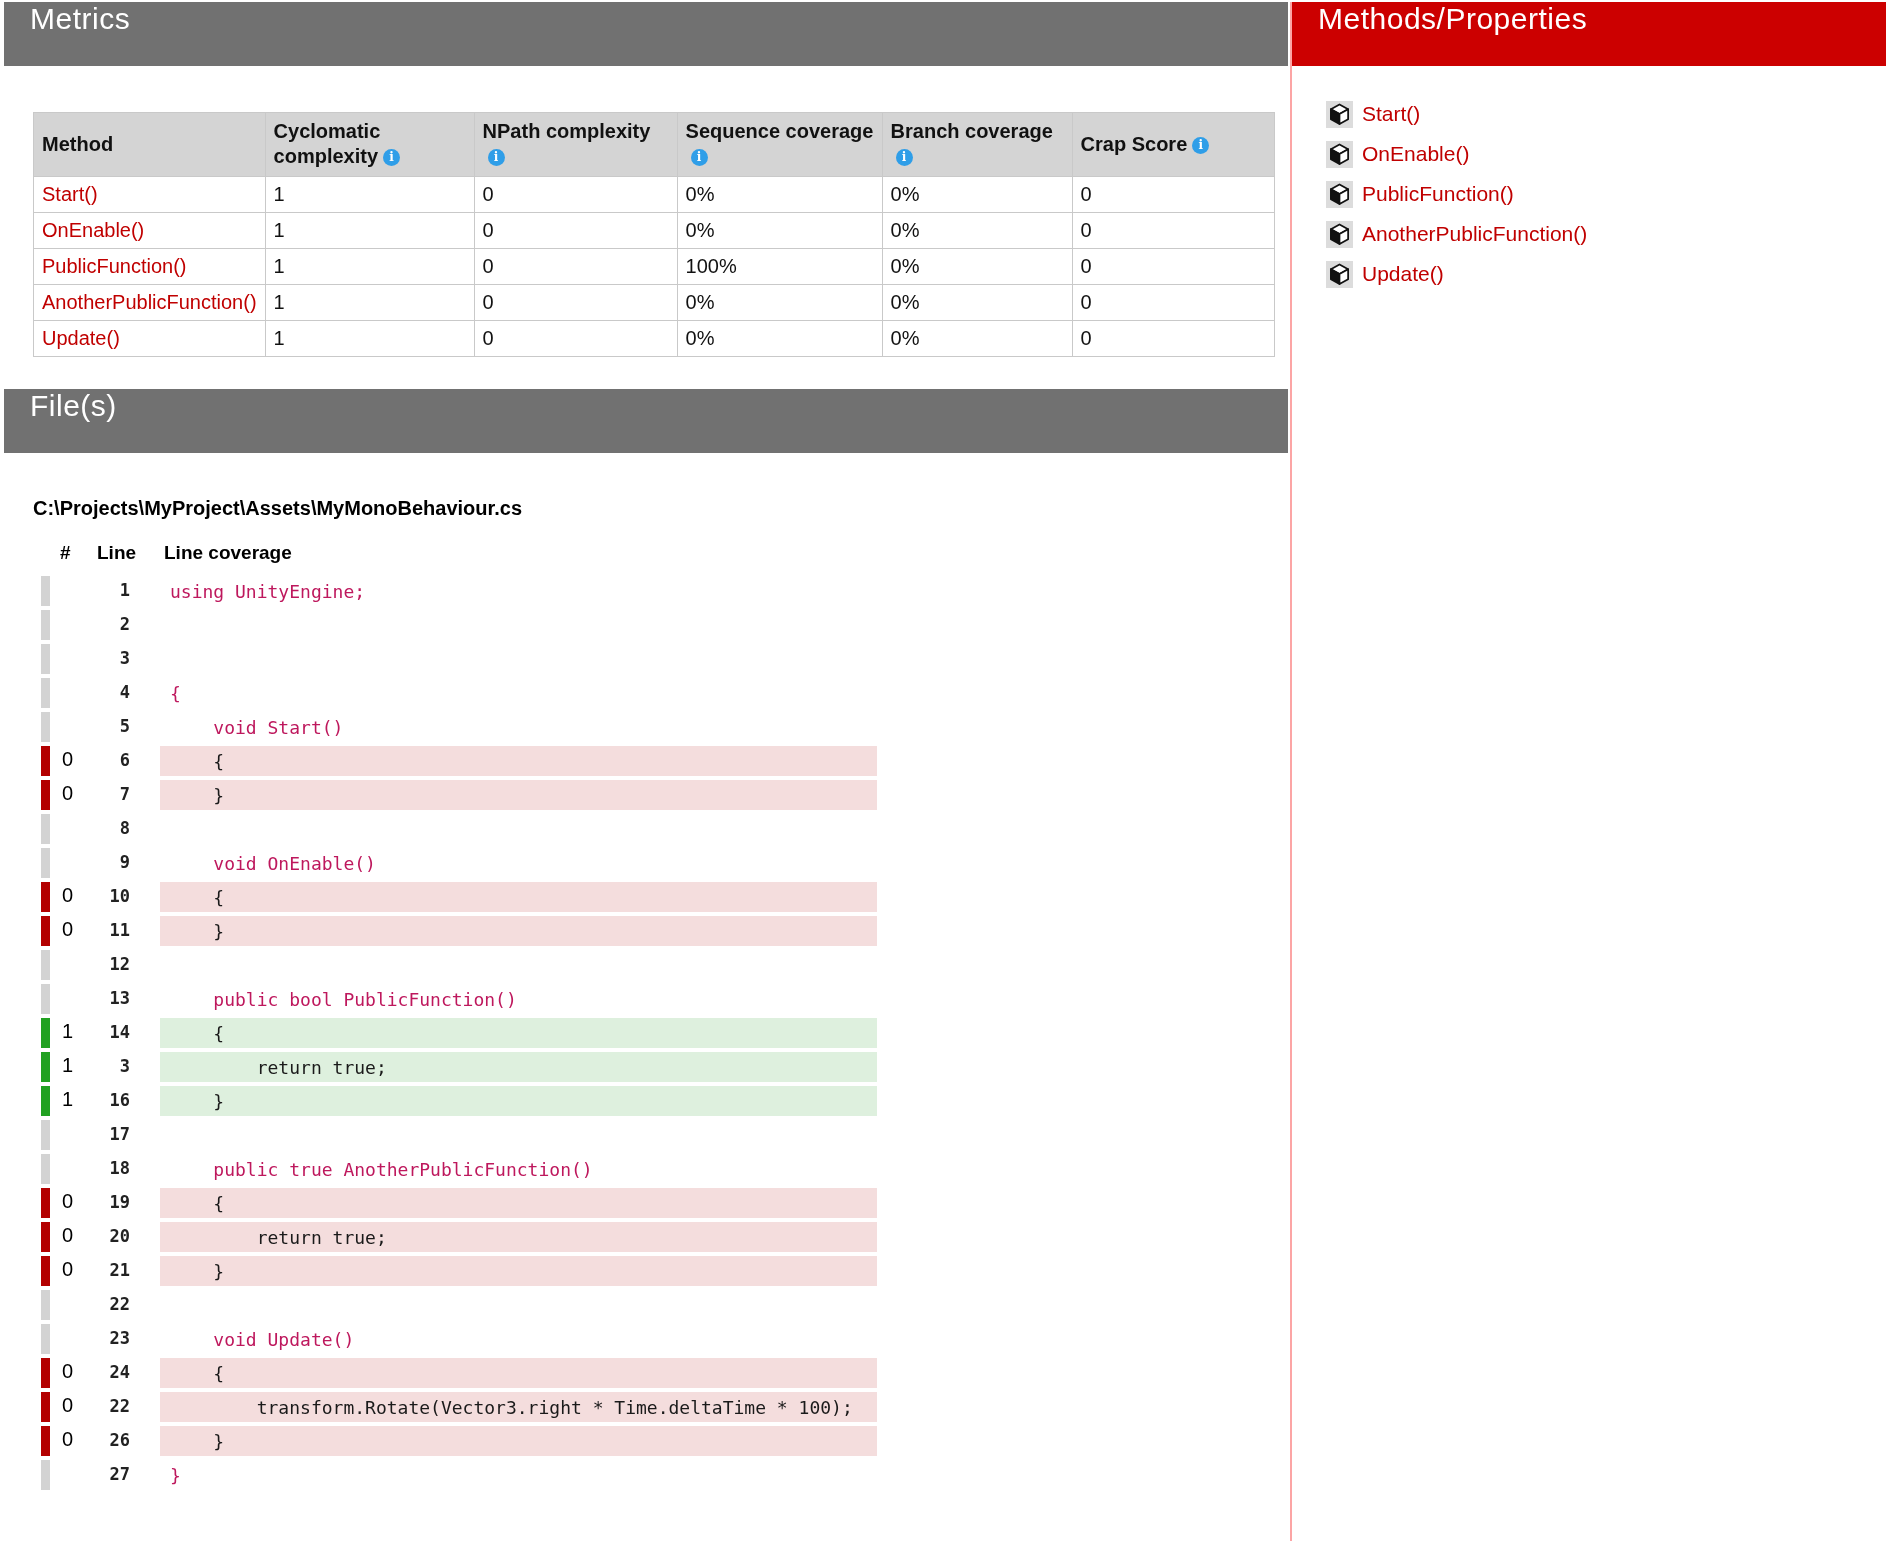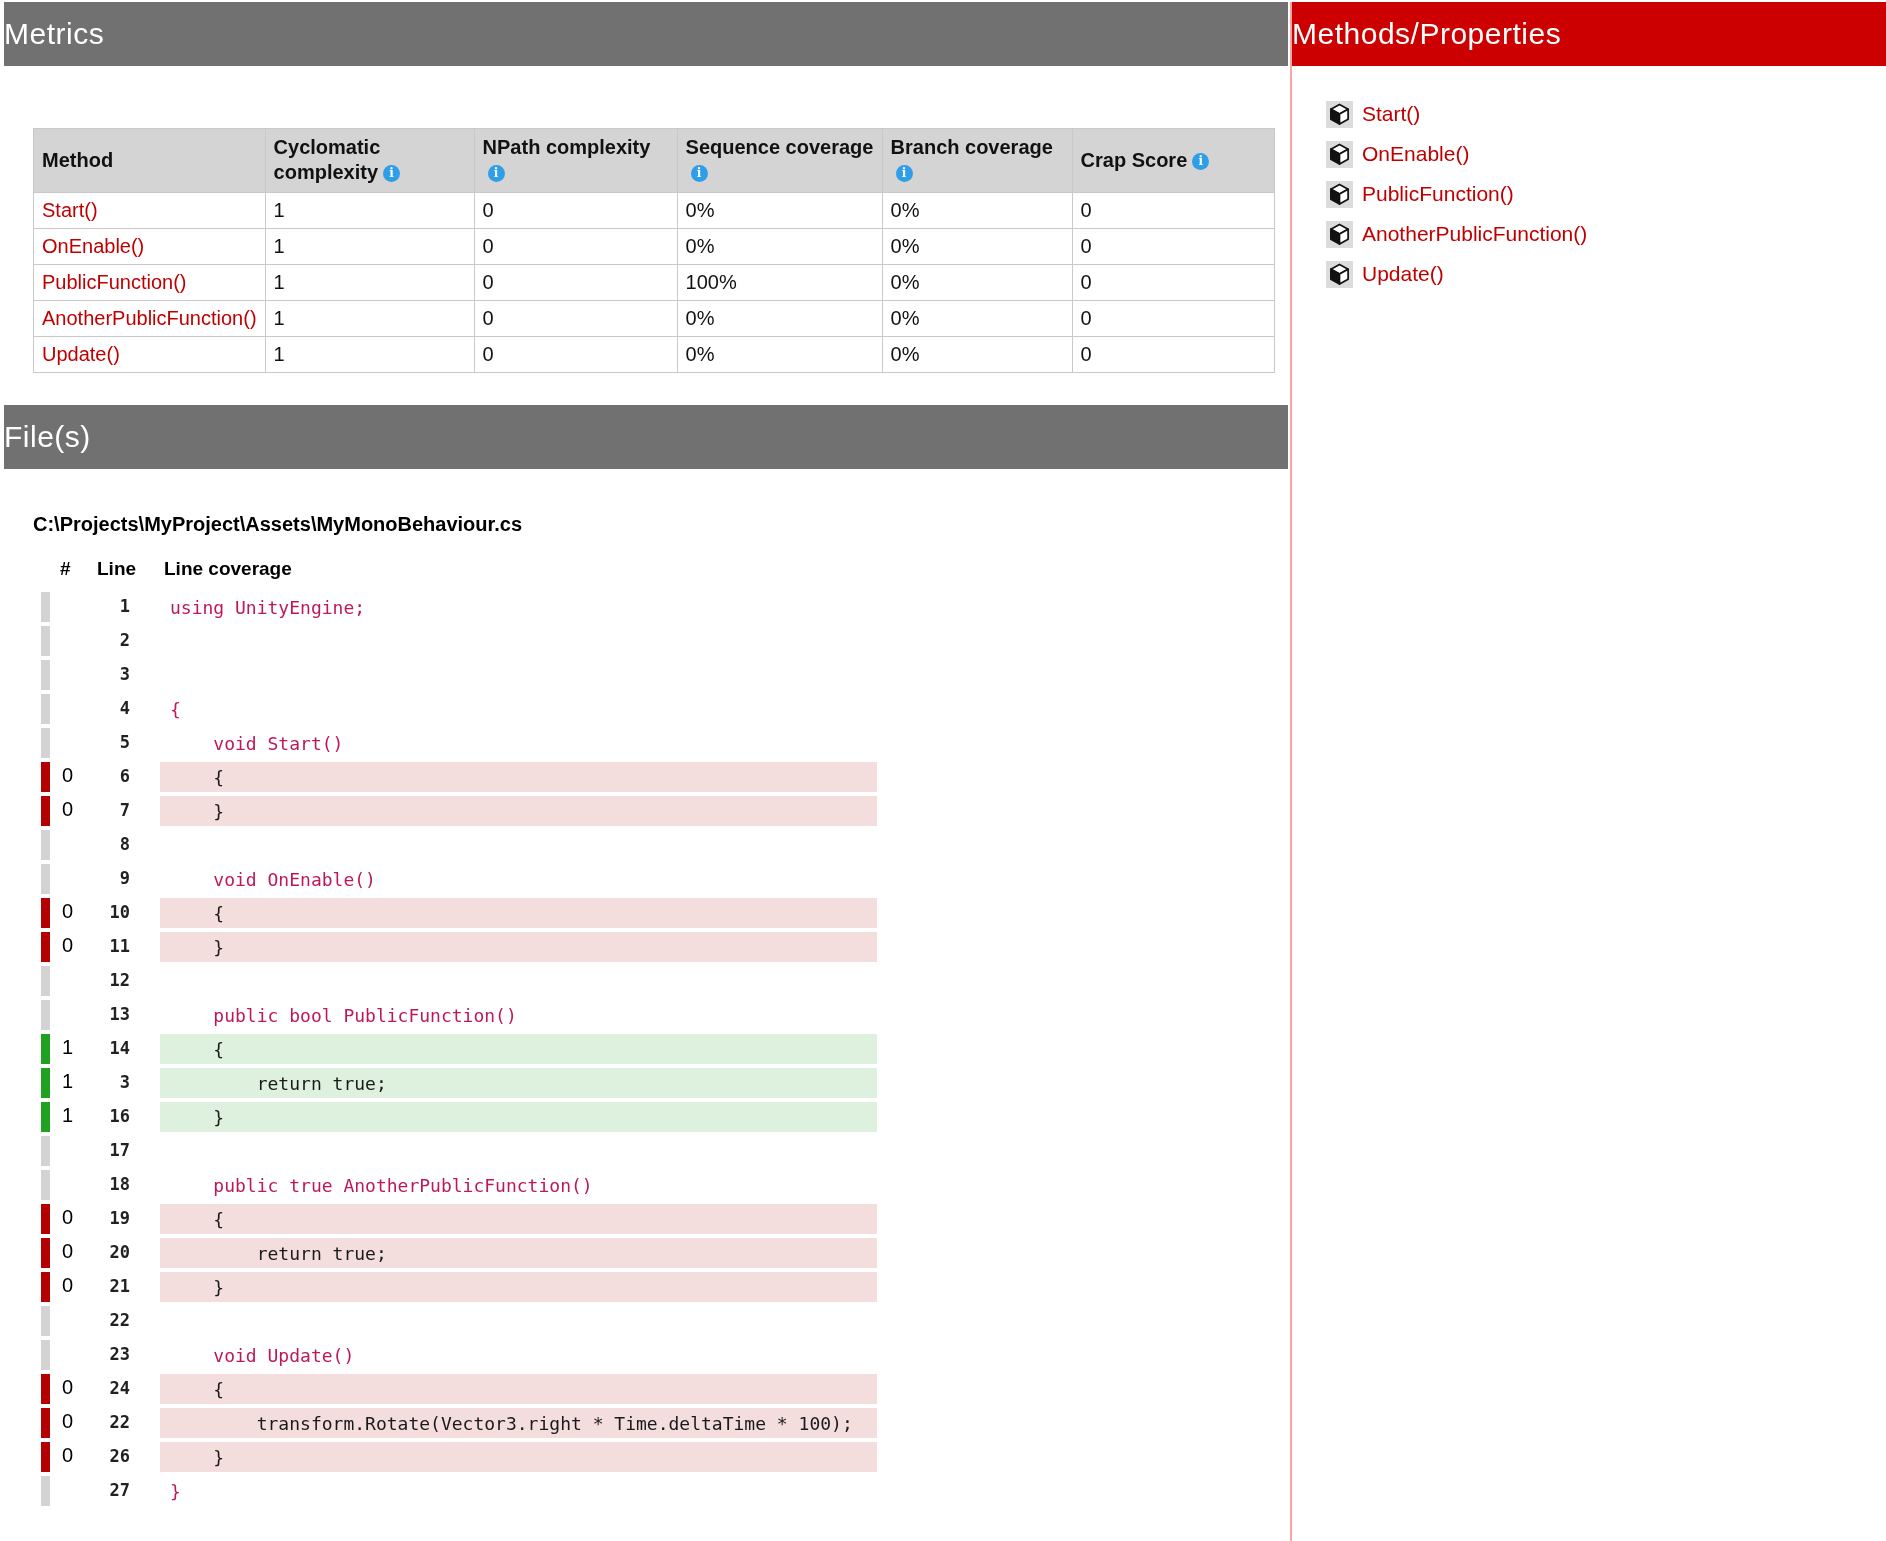--- a/index.html
+++ b/index.html
@@ -1,29 +1,29 @@
 <!DOCTYPE html>
 <html><head>
 <meta charset="utf-8">
 <style>
   * { box-sizing: border-box; margin: 0; padding: 0; }
   html, body { width: 1886px; height: 1541px; background: #fff; overflow: hidden;
                font-family: "Liberation Sans", sans-serif; }
   .page { position: relative; width: 1886px; height: 1541px; }
 
   
-  .bar { height: 64px; background: #717171; color: #fff; display: flex; align-items: center;
-         font-size: 30px; font-weight: 400; letter-spacing: 0.5px; }
+  .bar { height: 64px; background: #717171; color: #fff; display: flex; align-items: flex-start;
+         padding-left: 26px; font-size: 30px; font-weight: 400; letter-spacing: 0.5px; }
   .bar.red { background: #cc0000; }
 
   
   .left-col { position: absolute; left: 4px; top: 2px; width: 1284px; }
 
   
-  .metrics-table { border-collapse: collapse; margin: 62px 0 0 29px; table-layout: fixed;
+  .metrics-table { border-collapse: collapse; margin: 46px 0 0 29px; table-layout: fixed;
                    font-size: 20px; color: #111; }
   .metrics-table th, .metrics-table td { border: 1px solid #c9c9c9; text-align: left;
                    vertical-align: middle; padding: 6px 8px 7px 8px; word-wrap: break-word; }
   .metrics-table th { background: #d4d4d4; font-weight: bold; line-height: 25px; height: 62px; }
   .metrics-table td { background: #fff; line-height: 22px; }
   .metrics-table a { color: #c00000; text-decoration: none; }
   .info-icon { display: inline-block; width: 17px; height: 17px; border-radius: 50%;
                background: #2f9ee8; color: #fff; font-size: 12px; font-weight: bold;
                font-family: "DejaVu Serif", serif; text-align: center; line-height: 17px;
                margin-left: 5px; vertical-align: 2px; }

